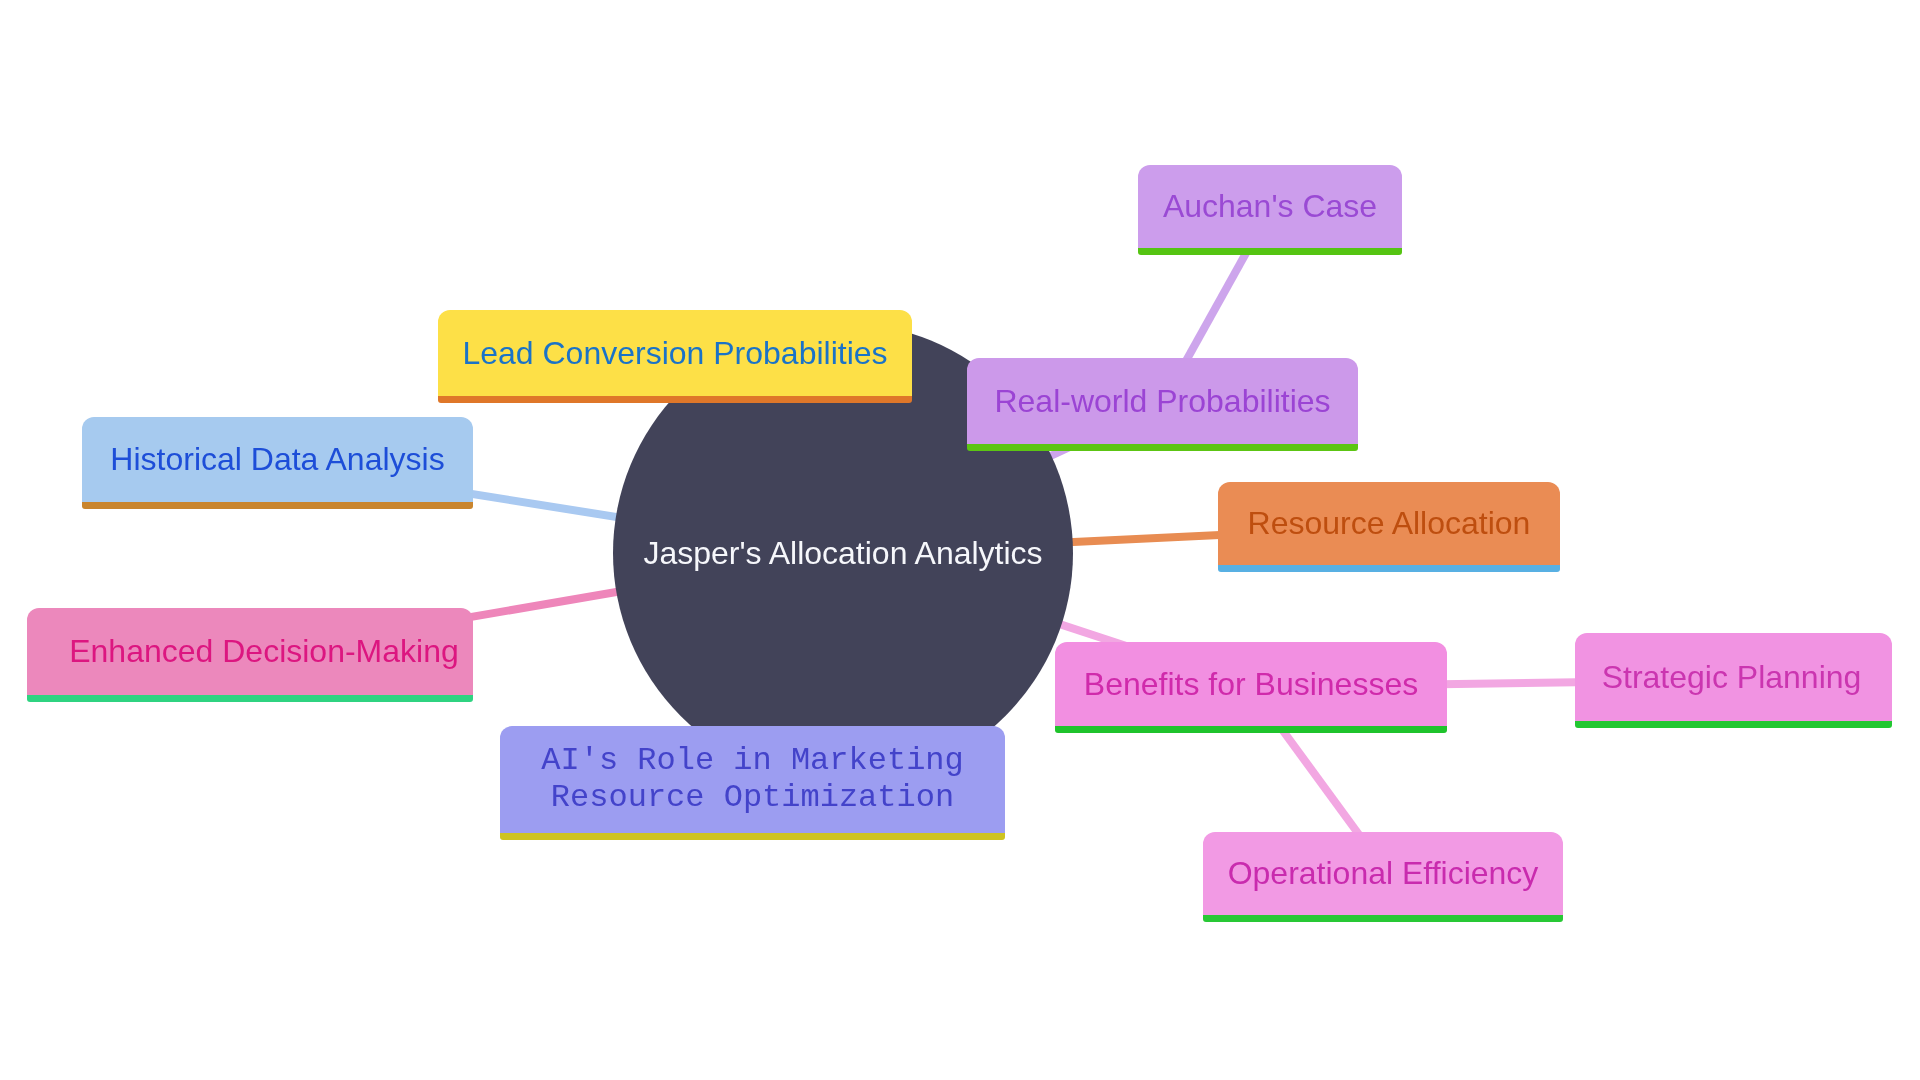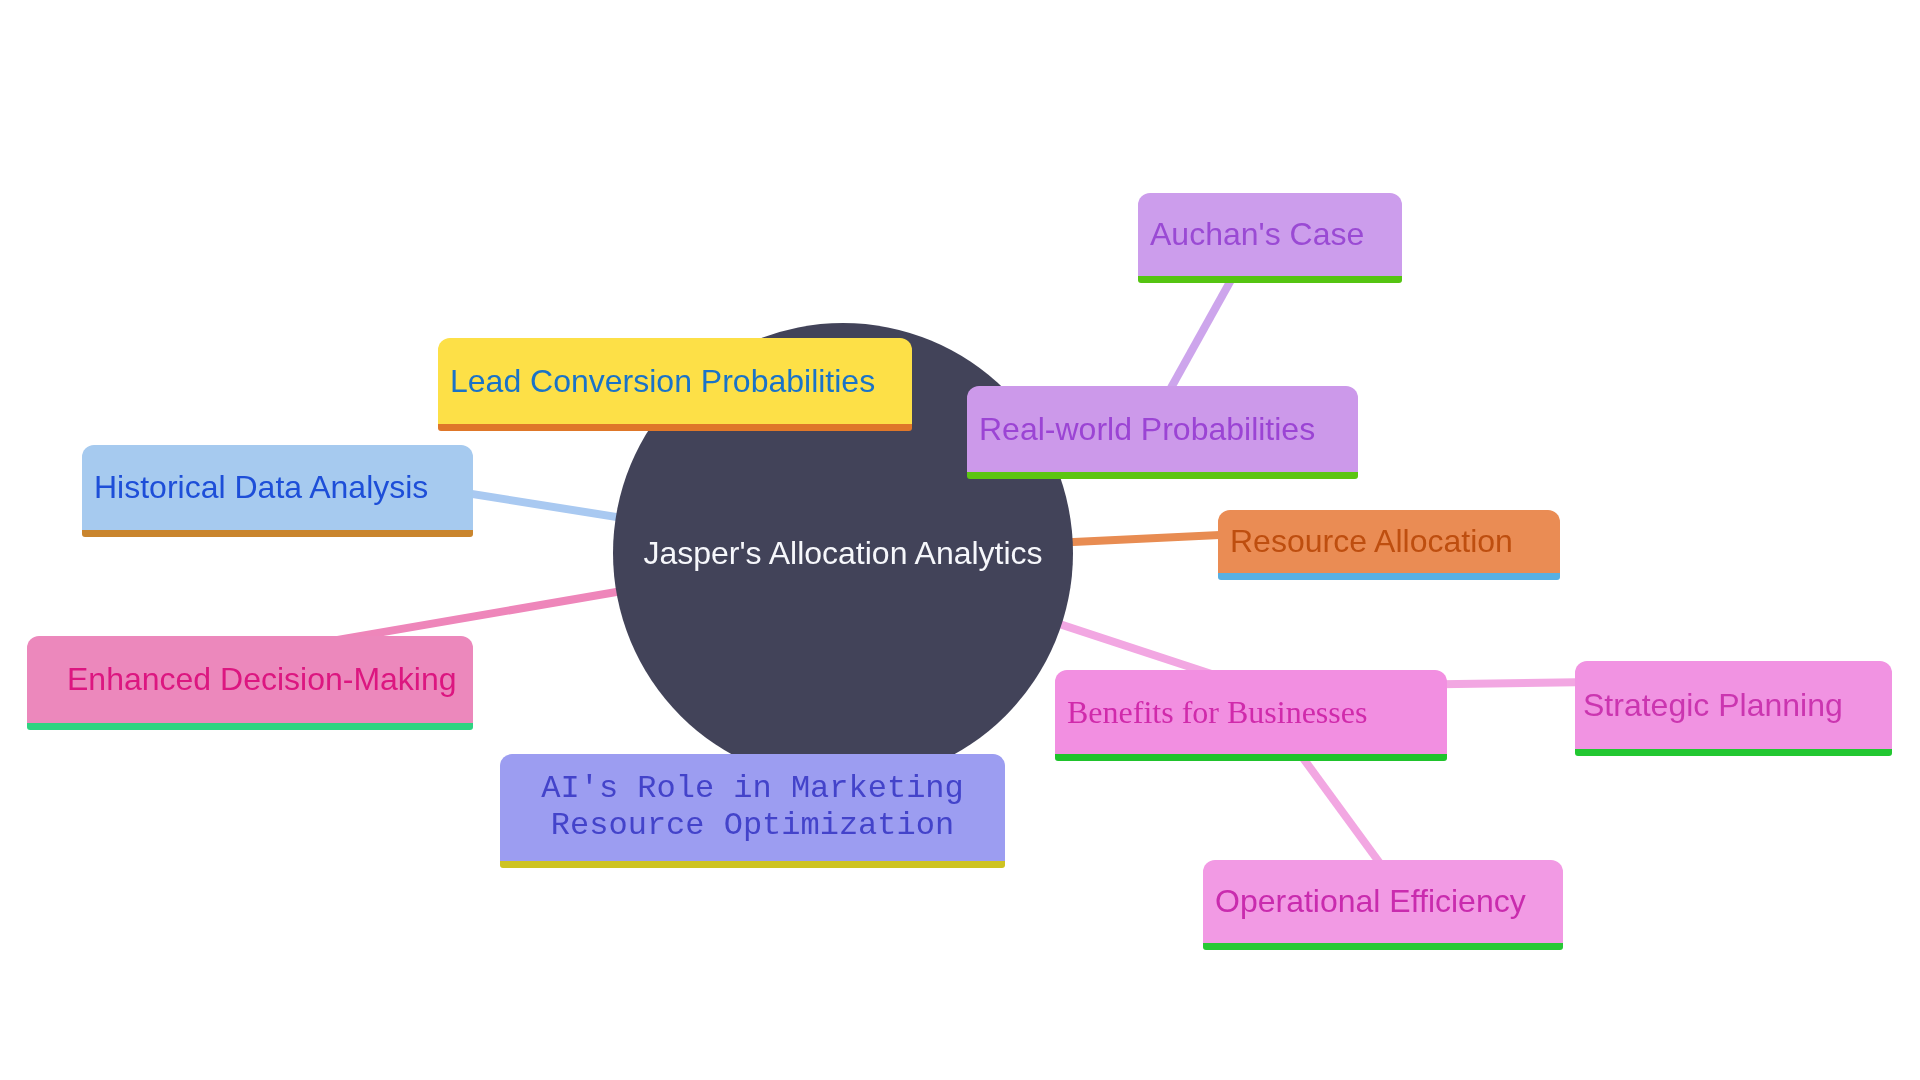--- a/index.html
+++ b/index.html
@@ -34,37 +34,37 @@
     align-items: center;
     justify-content: center;
     font-size: 32px;
     white-space: nowrap;
   }
   .node {
     position: absolute;
     z-index: 3;
     display: flex;
     align-items: center;
+    justify-content: center;
     text-align: center;
     border-radius: 12px 12px 3px 3px;
     border-bottom: 7px solid transparent;
     font-size: 32px;
     box-sizing: border-box;
     padding: 0 12px;
     line-height: 1.15;
-    margin-top: 28px;
   }
   .node--single { white-space: nowrap; }
   .n-lead        { left: 438px;  top: 310px; width: 474px; height: 93px;  }
   .n-historical  { left: 82px;   top: 417px; width: 391px; height: 92px;  }
   .n-enhanced    { left: 27px;   top: 608px; width: 446px; height: 94px;  }
   .n-ai          { left: 500px;  top: 726px; width: 505px; height: 114px; }
   .n-realworld   { left: 967px;  top: 358px; width: 391px; height: 93px;  }
   .n-auchan      { left: 1138px; top: 165px; width: 264px; height: 90px;  }
-  .n-resource    { left: 1218px; top: 482px; width: 342px; height: 70px;  }
+  .n-resource    { left: 1218px; top: 482px; width: 342px; height: 90px;  }
   .n-benefits    { left: 1055px; top: 642px; width: 392px; height: 91px;  }
   .n-strategic   { left: 1575px; top: 633px; width: 317px; height: 95px;  }
   .n-operational { left: 1203px; top: 832px; width: 360px; height: 90px;  }
 </style>
 </head>
 <body>
 
 <div class="canvas">
 
   <svg class="edges-svg" width="1920" height="1080">
@@ -105,21 +105,21 @@
   </div>
 
   <div class="node node--single n-auchan" style="background: rgb(204, 157, 236); color: rgb(154, 74, 212); border-bottom-color: rgb(85, 196, 18);">
     <span>Auchan's Case</span>
   </div>
 
   <div class="node node--single n-resource" style="background: rgb(234, 140, 84); color: rgb(190, 78, 15); border-bottom-color: rgb(88, 176, 227);">
     <span>Resource Allocation</span>
   </div>
 
-  <div class="node node--single n-benefits" style="background: rgb(242, 143, 225); color: rgb(208, 42, 171); border-bottom-color: rgb(31, 195, 44); font-family: Liberation Serif, serif;">
+  <div class="node node--single n-benefits" style="background: rgb(242, 143, 225); color: rgb(208, 42, 171); border-bottom-color: rgb(31, 195, 44);">
     <span>Benefits for Businesses</span>
   </div>
 
   <div class="node node--single n-strategic" style="background: rgb(241, 147, 226); color: rgb(203, 53, 176); border-bottom-color: rgb(34, 199, 49); padding-left: 8px;">
     <span>Strategic Planning</span>
   </div>
 
   <div class="node node--single n-operational" style="background: rgb(242, 154, 228); color: rgb(201, 43, 174); border-bottom-color: rgb(40, 200, 53);">
     <span>Operational Efficiency</span>
   </div>

